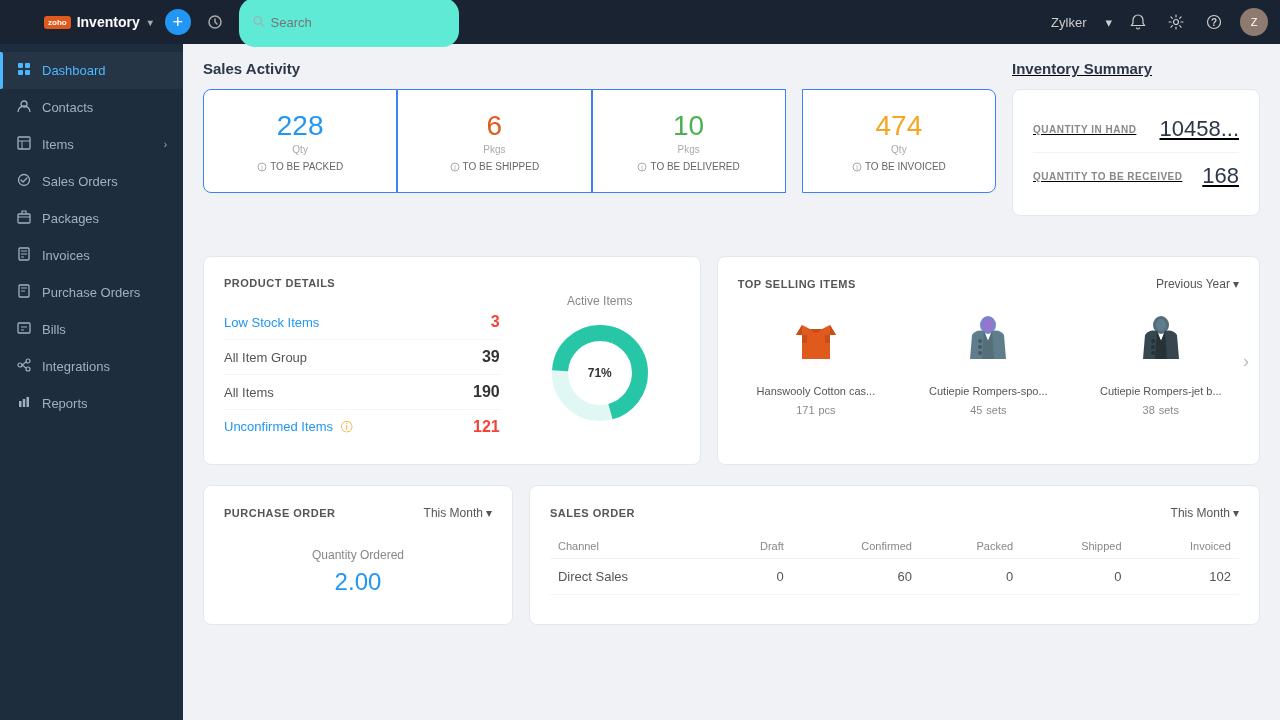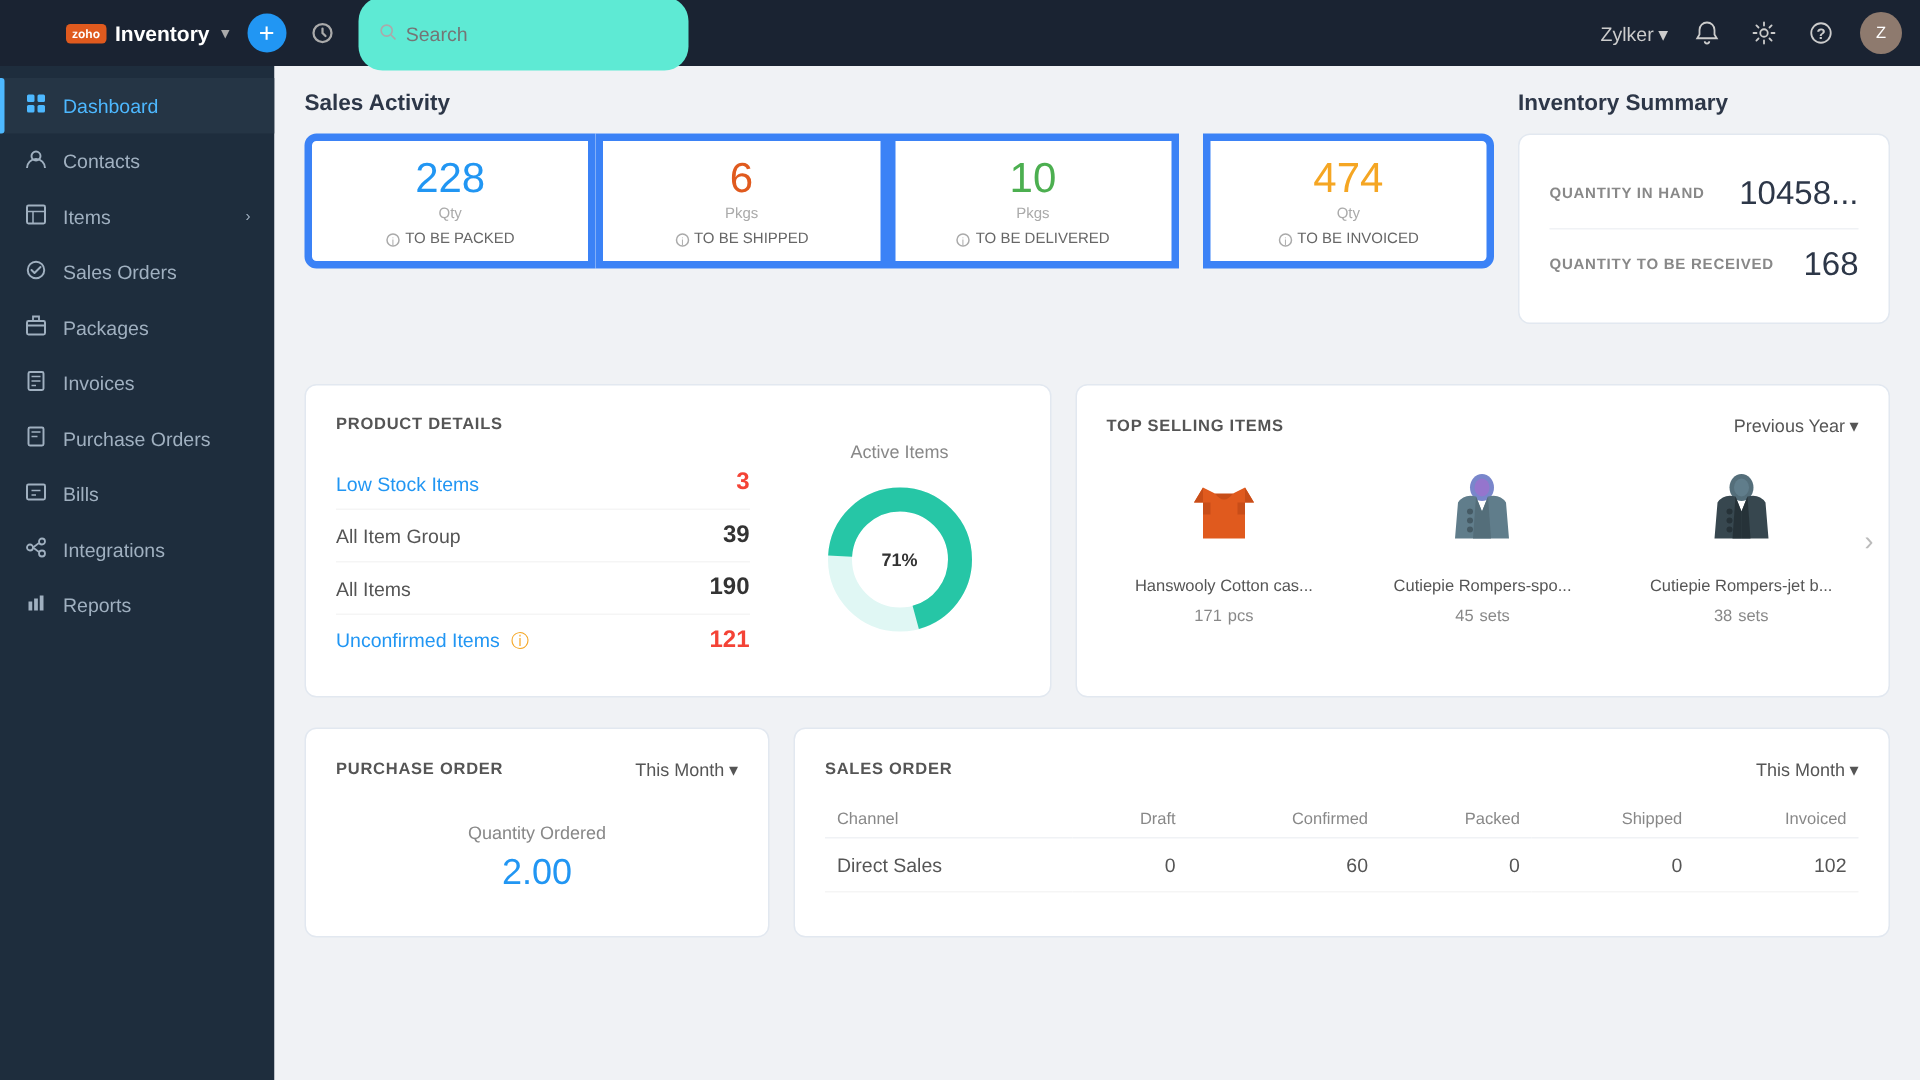--- a/index.html
+++ b/index.html
@@ -27,21 +27,21 @@
       background: none; border: none; color: #ccc; cursor: pointer; font-size: 16px; padding: 4px; display: flex; align-items: center;
     }
     .topbar-add-btn {
       background: #2196f3; border: none; color: #fff; border-radius: 50%; width: 26px; height: 26px; font-size: 18px; cursor: pointer; display: flex; align-items: center; justify-content: center; line-height: 1;
     }
     .search-bar {
       background: #5eead4; border: none; border-radius: 16px; padding: 17px 14px; font-size: 13px; color: #555; width: 220px; display: flex; align-items: flex-start; gap: 6px;
     }
     .search-bar input { border: none; outline: none; font-size: 13px; color: #555; width: 100%; background: transparent; }
     .topbar-right { margin-left: auto; display: flex; align-items: center; gap: 14px; }
-    .user-name { color: #ccc; font-size: 13px; display: flex; align-items: center; gap: 3px; }
+    .user-name { color: #ccc; font-size: 13px; display: flex; align-items: center; gap: 19px; }
     .avatar { width: 28px; height: 28px; border-radius: 50%; background: #8e7a6e; display: flex; align-items: center; justify-content: center; font-size: 11px; color: #fff; }
 
     
     .layout { display: flex; flex: 1; overflow: hidden; }
 
     
     .sidebar {
       width: 183px;
       background: #1e2d3d;
       display: flex;
@@ -65,21 +65,21 @@
 
     
     .main { flex: 1; overflow-y: auto; padding: 16px 20px; background: #f0f2f5; }
 
     
     .section-title { font-size: 15px; font-weight: 600; color: #2d3748; margin-bottom: 12px; }
 
     
     .sales-activity { display: flex; gap: 0; margin-bottom: 20px; background: transparent; }
     .sa-card {
-      background: #fff; border: 5px solid #3b82f6; flex: 1; padding: 9px 20px; text-align: center;
+      background: #fff; border: 1px solid #3b82f6; flex: 1; padding: 20px 20px; text-align: center;
     }
     .sa-card:first-child { border-radius: 8px 0 0 8px; }
     .sa-card:last-child { border-radius: 0 8px 8px 0; margin-left: 16px; }
     .sa-number { font-size: 28px; font-weight: 300; margin-bottom: 2px; }
     .sa-number.blue { color: #2196f3; }
     .sa-number.orange { color: #e05a1e; }
     .sa-number.green { color: #4caf50; }
     .sa-number.yellow { color: #f5a623; }
     .sa-unit { font-size: 10px; color: #aaa; margin-bottom: 6px; }
     .sa-label { font-size: 10px; color: #666; display: flex; align-items: center; justify-content: center; gap: 3px; }
@@ -347,21 +347,21 @@
               <svg width="10" height="10" viewBox="0 0 10 10">
                   <circle cx="5" cy="5" r="4" stroke="#aaa" stroke-width="1" fill="none"></circle>
                   <text x="5" y="8" text-anchor="middle" fill="#aaa" font-size="7">i</text>
                 </svg>
               <span>TO BE INVOICED</span>
             </div>
           </div>
         </div>
       </div>
 
-      <div style="width:248px; flex-shrink:0;">
+      <div style="width:248px; flex-shrink:0;text-decoration:underline;">
         <div class="section-title">Inventory Summary</div>
         <div class="inventory-summary">
           <div class="inv-row">
             <span class="inv-key">QUANTITY IN HAND</span>
             <span class="inv-val">10458...</span>
           </div>
           <div class="inv-row">
             <span class="inv-key">QUANTITY TO BE RECEIVED</span>
             <span class="inv-val">168</span>
           </div>

